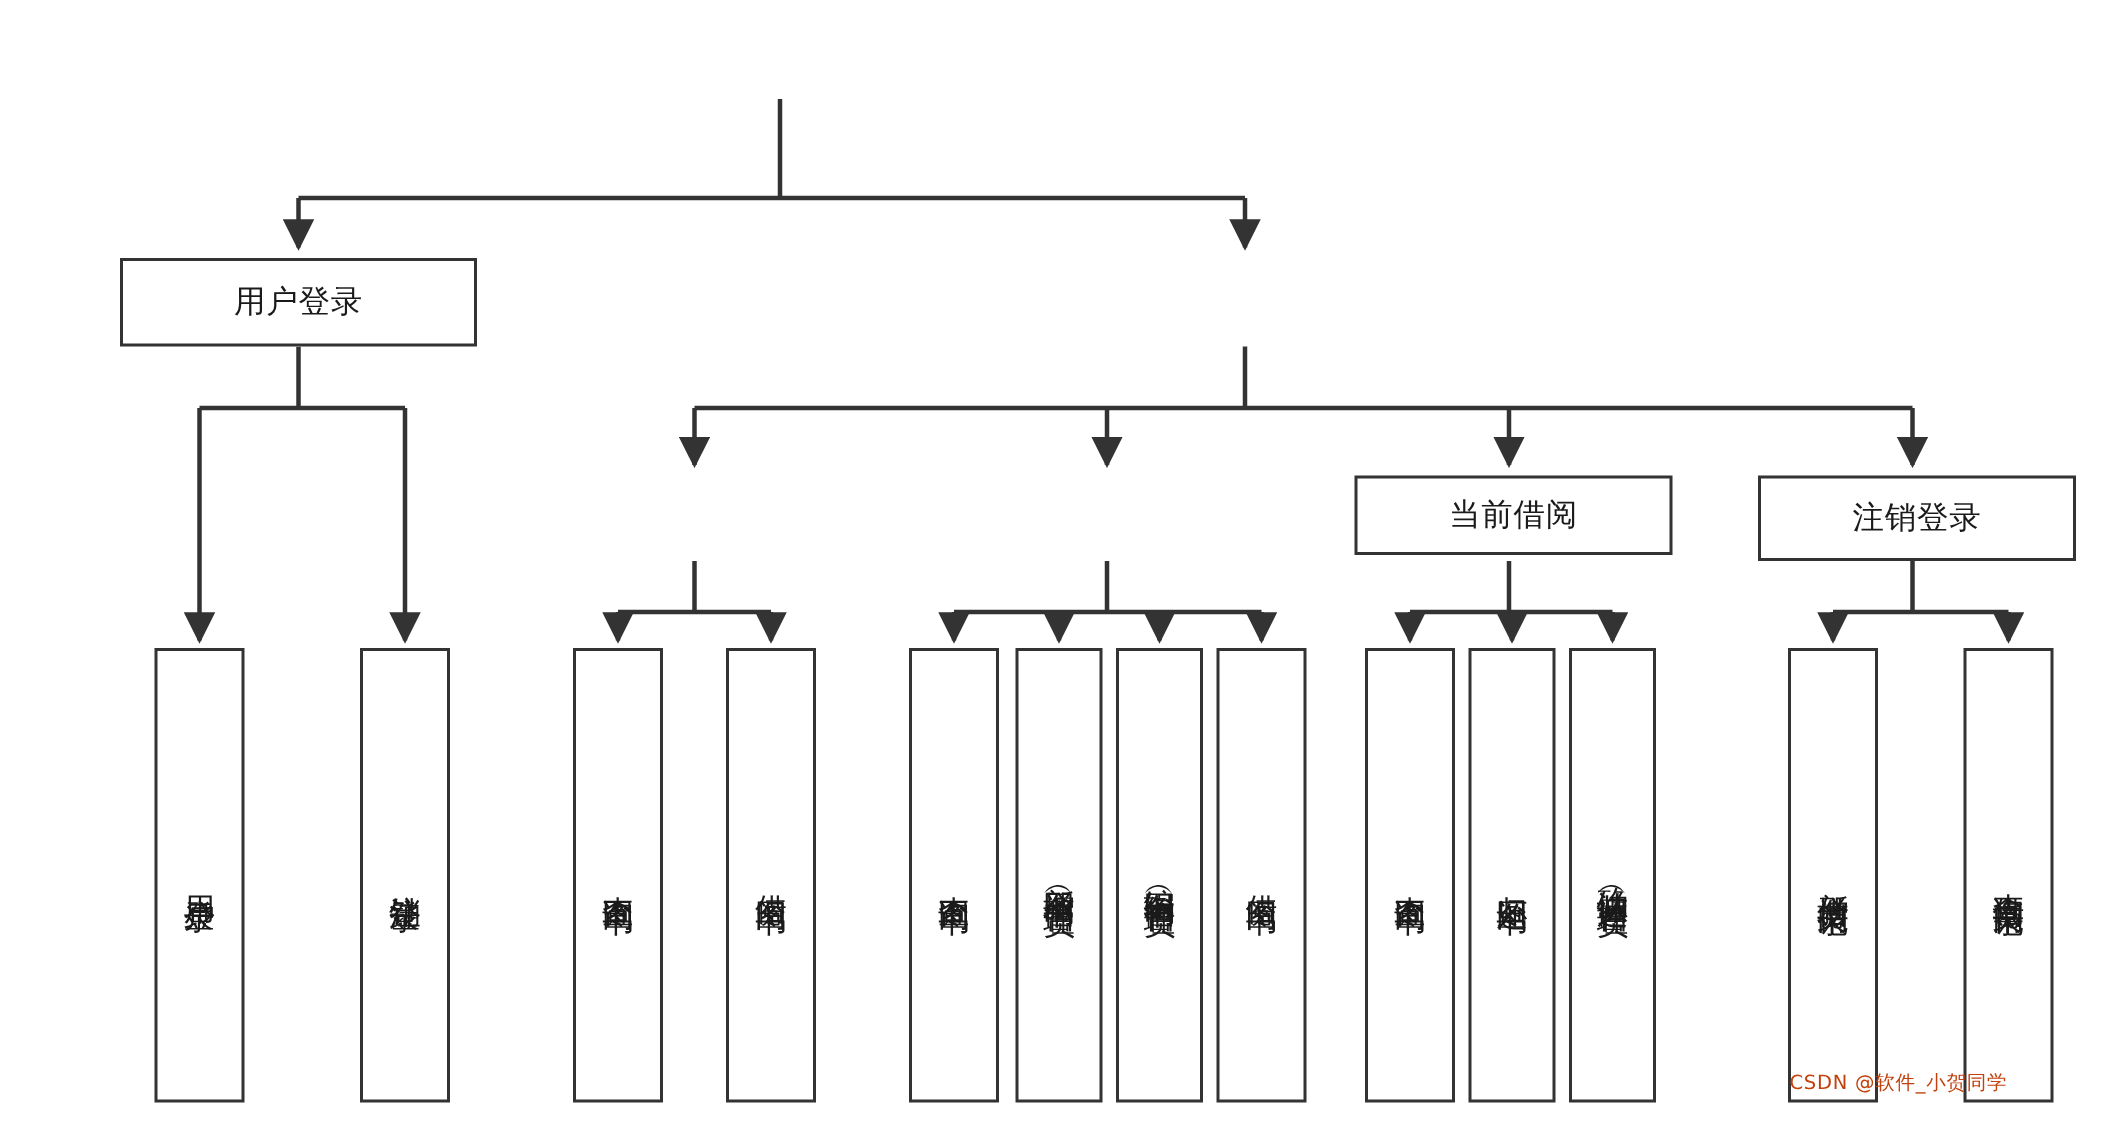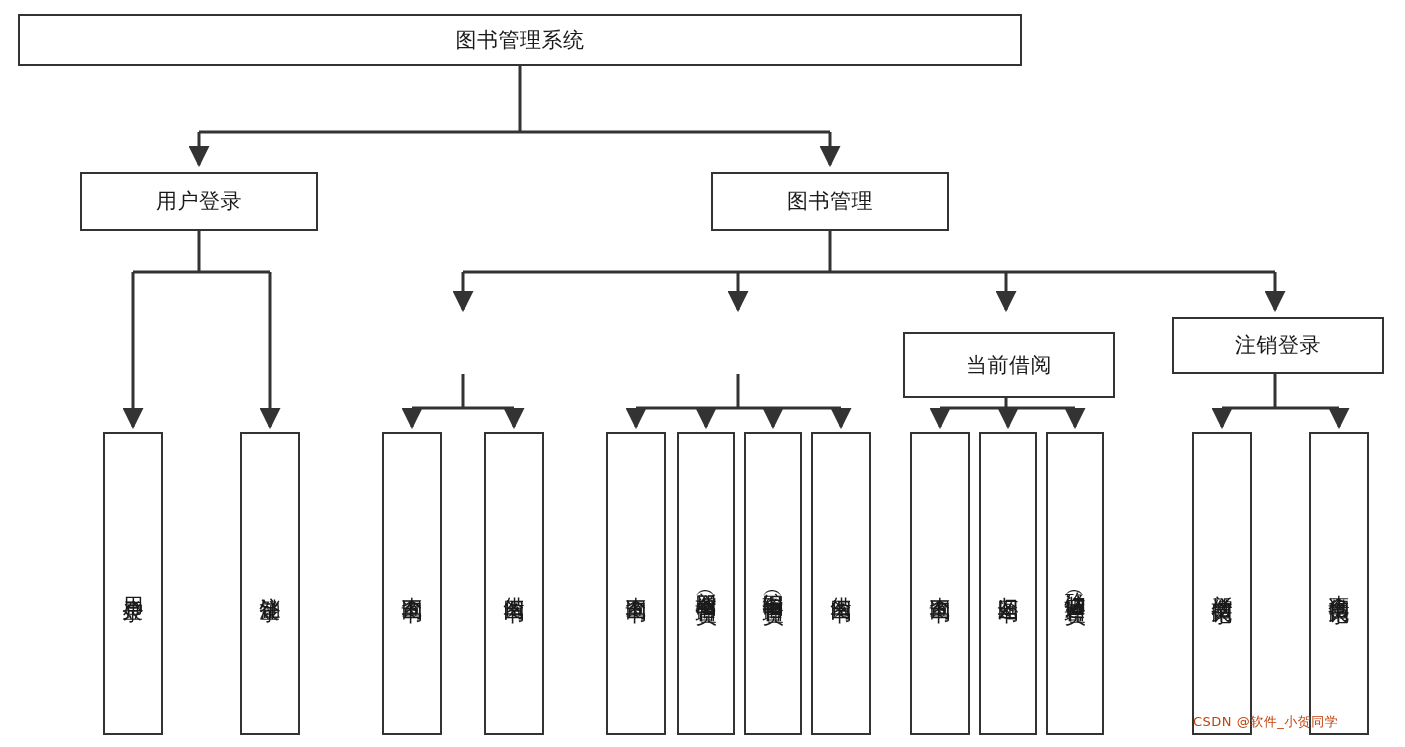--- a/index.html
+++ b/index.html
@@ -111,32 +111,26 @@
       <path d="M 1008 408 L 1008 427" marker-end="url(#arrow)"></path>
       <path d="M 1075 408 L 1075 427" marker-end="url(#arrow)"></path>
 
       <path d="M 1275 374 L 1275 408"></path>
       <path d="M 1222 408 L 1339 408"></path>
       <path d="M 1222 408 L 1222 427" marker-end="url(#arrow)"></path>
       <path d="M 1339 408 L 1339 427" marker-end="url(#arrow)"></path>
     </g>
   </svg>
 
-  <div class="node horiz" style="left:18px; top:14px; width:1004px; height:52px;">
-    <span class="node-label">图书管理系统</span>
-  </div>
 
   <div class="node horiz" style="left:80px; top:172px; width:238px; height:59px;">
     <span class="node-label">用户登录</span>
   </div>
-  <div class="node horiz" style="left:711px; top:172px; width:238px; height:59px;">
-    <span class="node-label">图书管理</span>
-  </div>
 
-  <div class="node horiz" style="left:903px; top:317px; width:212px; height:66px;margin-top:15px;">
+  <div class="node horiz" style="left:903px; top:317px; width:212px; height:53px;">
     <span class="node-label">当前借阅</span>
   </div>
   <div class="node horiz" style="left:1172px; top:317px; width:212px; height:57px;">
     <span class="node-label">注销登录</span>
   </div>
 
   <div class="node vert" style="left:103px; top:432px; width:60px; height:303px;">
     <span class="node-label">用户登录</span>
   </div>
   <div class="node vert" style="left:240px; top:432px; width:60px; height:303px;">

